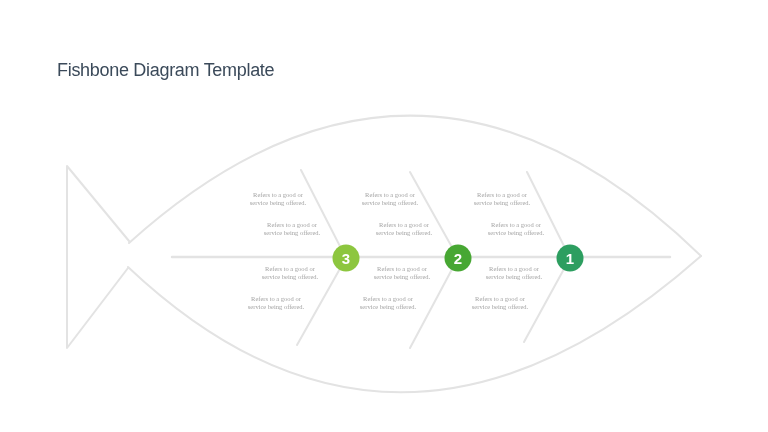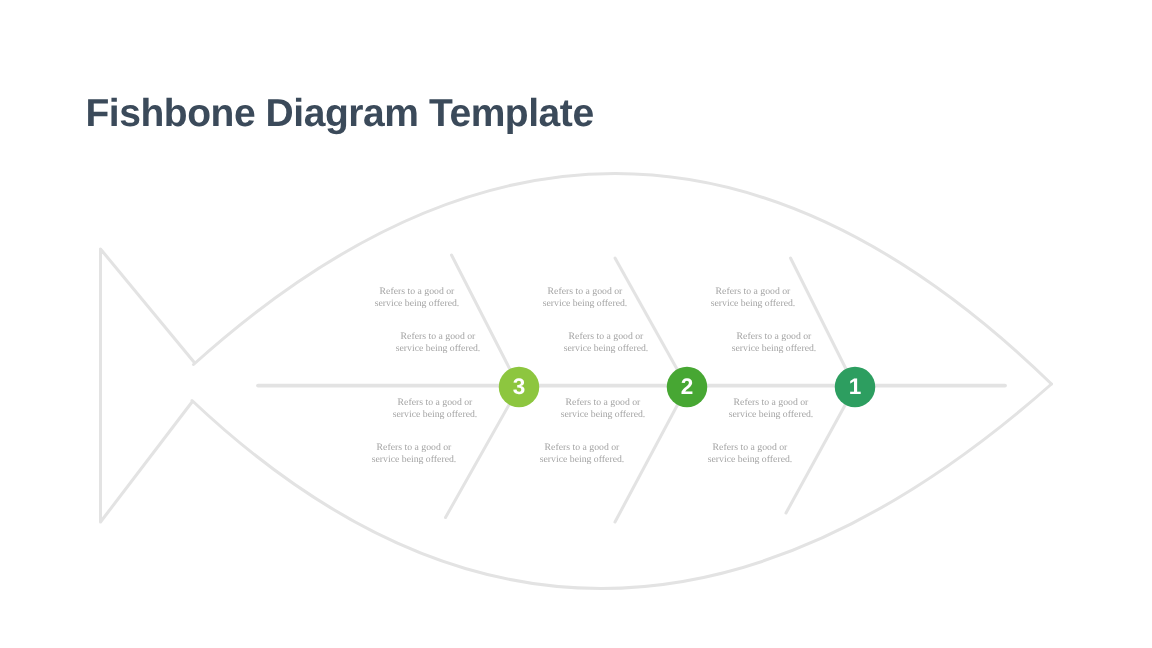--- a/index.html
+++ b/index.html
@@ -3,21 +3,21 @@
 <meta charset="utf-8">
 <style>
   html,body{margin:0;padding:0;}
   body{
     width:768px;height:432px;overflow:hidden;background:#ffffff;
     font-family:"Liberation Sans",sans-serif;
   }
   .slide{position:relative;width:768px;height:432px;background:#ffffff;}
   .title{
     position:absolute;left:57px;top:60px;margin:0;
-    font-size:26px;font-weight:700;letter-spacing:-0.3px;
+    font-size:18px;font-weight:400;letter-spacing:-0.3px;
     color:var(--title,#3B4A5A);
     font-family:"Liberation Sans",sans-serif;
   }
   .skeleton{position:absolute;left:0;top:0;}
   .skeleton path{fill:none;stroke:var(--outline,#E3E3E3);stroke-width:2;stroke-linecap:round;stroke-linejoin:round;}
   .skeleton path.spine{stroke-width:2.5;}
   .circle{
     position:absolute;width:27px;height:27px;border-radius:50%;
     transform:translate(-50%,-50%);
     display:flex;align-items:center;justify-content:center;

